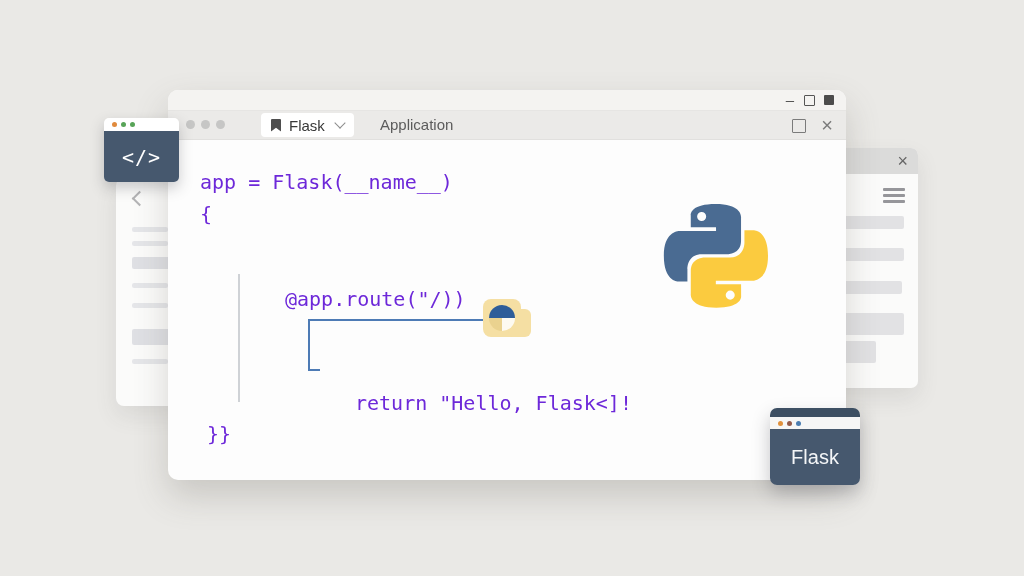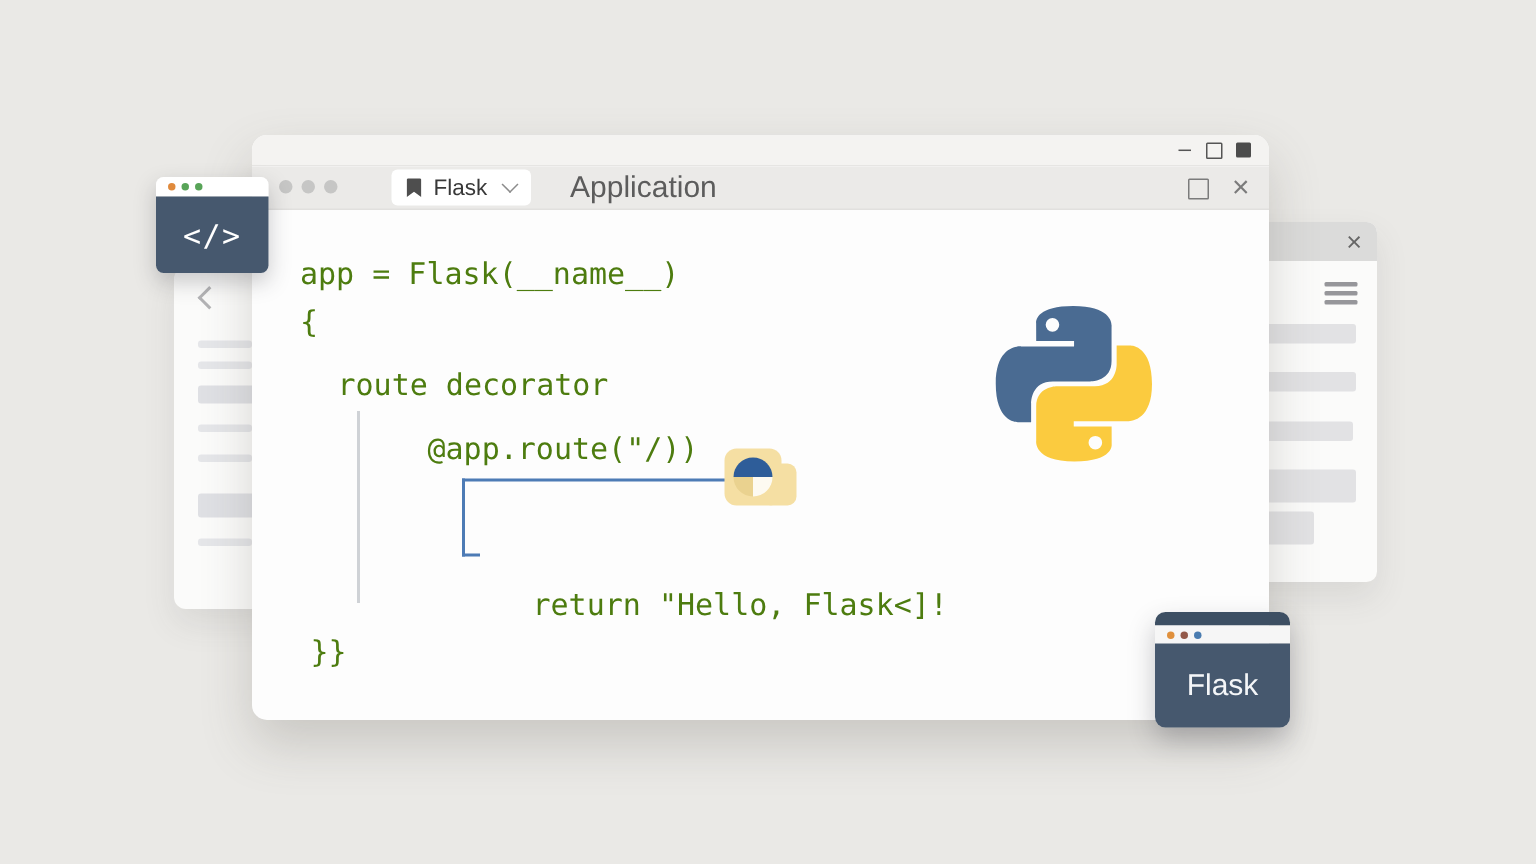--- a/index.html
+++ b/index.html
@@ -37,24 +37,24 @@
   .mw-min{position:absolute;right:52px;top:0;line-height:19px;font-size:15px;color:#555;cursor:pointer;}
   .mw-max{position:absolute;right:31px;top:5px;width:9px;height:9px;border:1.6px solid #555;border-radius:1px;cursor:pointer;}
   .mw-filled{position:absolute;right:12px;top:5px;width:10px;height:10px;background:#4c4c4c;border-radius:1px;cursor:pointer;}
   .mw-tabbar{position:relative;height:28px;background:#ebeae8;border-bottom:1px solid #e1e0de;}
   .dotrow{position:absolute;left:18px;top:9px;display:flex;gap:6px;}
   .dot{width:9px;height:9px;border-radius:50%;background:#c6c6c5;}
   .tab{position:absolute;left:93px;top:2px;height:24px;background:#fff;border-radius:4px;display:flex;align-items:center;padding:0 10px;cursor:pointer;}
   .flag{width:10px;height:13px;background:#4e4e4e;clip-path:polygon(0 0,100% 0,100% 100%,50% 72%,0 100%);margin-right:8px;border-radius:1px;}
   .tab-label{font-size:15px;color:#383838;}
   .tab-chev{width:7px;height:7px;border-right:1.6px solid #8c8c8c;border-bottom:1.6px solid #8c8c8c;transform:rotate(45deg);margin-left:11px;margin-top:-4px;cursor:pointer;}
-  .app-title{position:absolute;left:212px;top:0;line-height:28px;font-size:20px;color:#5c5c5c;}
+  .app-title{position:absolute;left:212px;top:0;line-height:28px;font-size:15px;color:#5c5c5c;}
   .mw-max2{position:absolute;right:40px;top:8px;width:12px;height:12px;border:1.5px solid #7b7b7b;border-radius:1px;cursor:pointer;}
   .mw-close{position:absolute;right:13px;top:0;line-height:28px;font-size:20px;color:#7b7b7b;font-weight:300;cursor:pointer;}
-  .mw-body{position:relative;height:267px;border-radius:0 0 10px 10px;background:#fdfdfd;font-family:"DejaVu Sans Mono",monospace;font-size:20px;color:#4d7c0f;}
+  .mw-body{position:relative;height:267px;border-radius:0 0 10px 10px;background:#fdfdfd;font-family:"DejaVu Sans Mono",monospace;font-size:20px;color:#6d28d9;}
   .cl{position:absolute;white-space:pre;}
   .c0{left:32px;top:30px;}
   .c1{left:32px;top:62px;}
   .c2{left:57px;top:104px;}
   .c3{left:117px;top:147px;}
   .c4{left:150px;top:219px;}
   .c5{left:187px;top:251px;}
   .c6{left:39px;top:282px;}
   .vline{position:absolute;left:70px;top:134px;width:2px;height:128px;background:#cfd2d6;}
   .conn{position:absolute;background:#4d7bb5;}
@@ -131,21 +131,20 @@
         <span class="tab-label">Flask</span>
         <span class="tab-chev"></span>
       </div>
       <span class="app-title">Application</span>
       <span class="mw-max2"></span>
       <span class="mw-close">×</span>
     </div>
     <div class="mw-body">
       <div class="cl c0">app = Flask(__name__)</div>
       <div class="cl c1">{</div>
-      <div class="cl c2">route decorator</div>
       <div class="cl c3">@app.route("/))</div>
       <div class="cl c5">return "Hello, Flask&lt;]!</div>
       <div class="cl c6">}}</div>
 
       <div class="vline"></div>
       <div class="conn conn-h"></div>
       <div class="conn conn-v"></div>
       <div class="conn conn-s"></div>
 
       <svg class="folder" viewBox="0 0 50 44" xmlns="http://www.w3.org/2000/svg">

